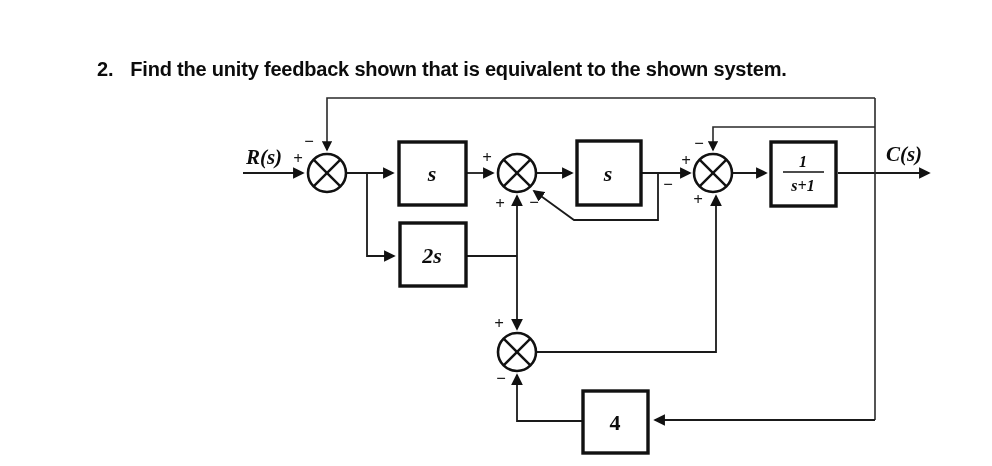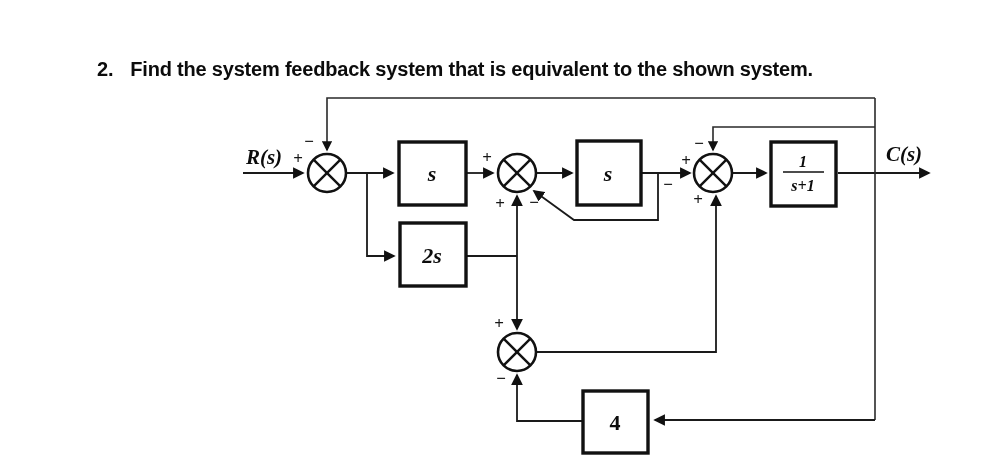--- a/index.html
+++ b/index.html
@@ -76,21 +76,21 @@
     fill: #161616;
   }
 </style>
 </head>
 <body>
 
 <div class="page">
 
   <div class="title">
     <span class="num">2.</span>
-    <span>Find the system feedback system that is equivalent to the shown system.</span>
+    <span>Find the unity feedback shown that is equivalent to the shown system.</span>
   </div>
 
   <svg class="diagram" width="992" height="466" viewBox="0 0 992 466" xmlns="http://www.w3.org/2000/svg">
     <defs>
       <marker id="arr" viewBox="0 0 10 10" refX="8.5" refY="5" markerWidth="6.5" markerHeight="6.5" orient="auto-start-reverse">
         <path d="M0,0 L10,5 L0,10 z" fill="#111111"></path>
       </marker>
     </defs>
 
     <line class="wire" x1="243" y1="173" x2="303" y2="173" marker-end="url(#arr)"></line>

